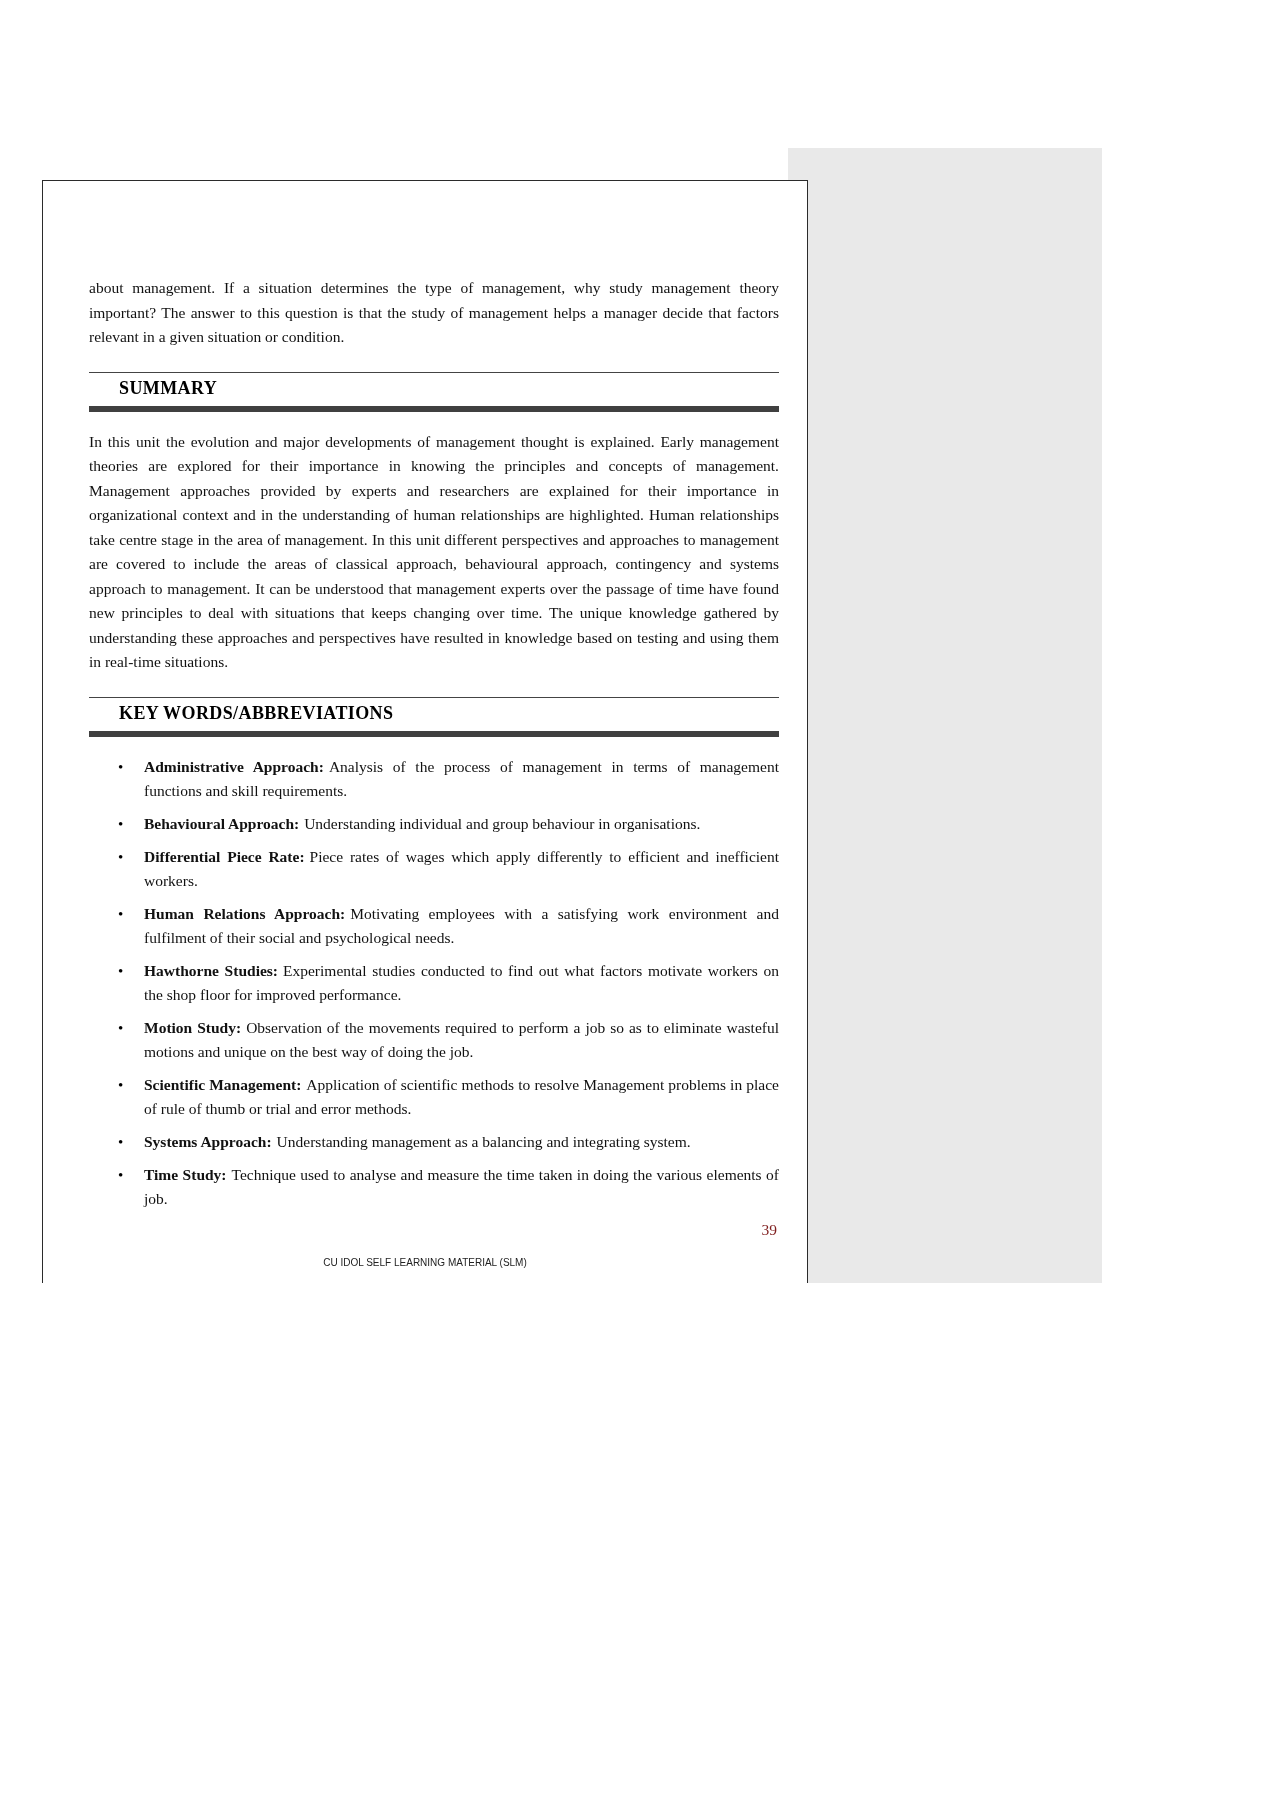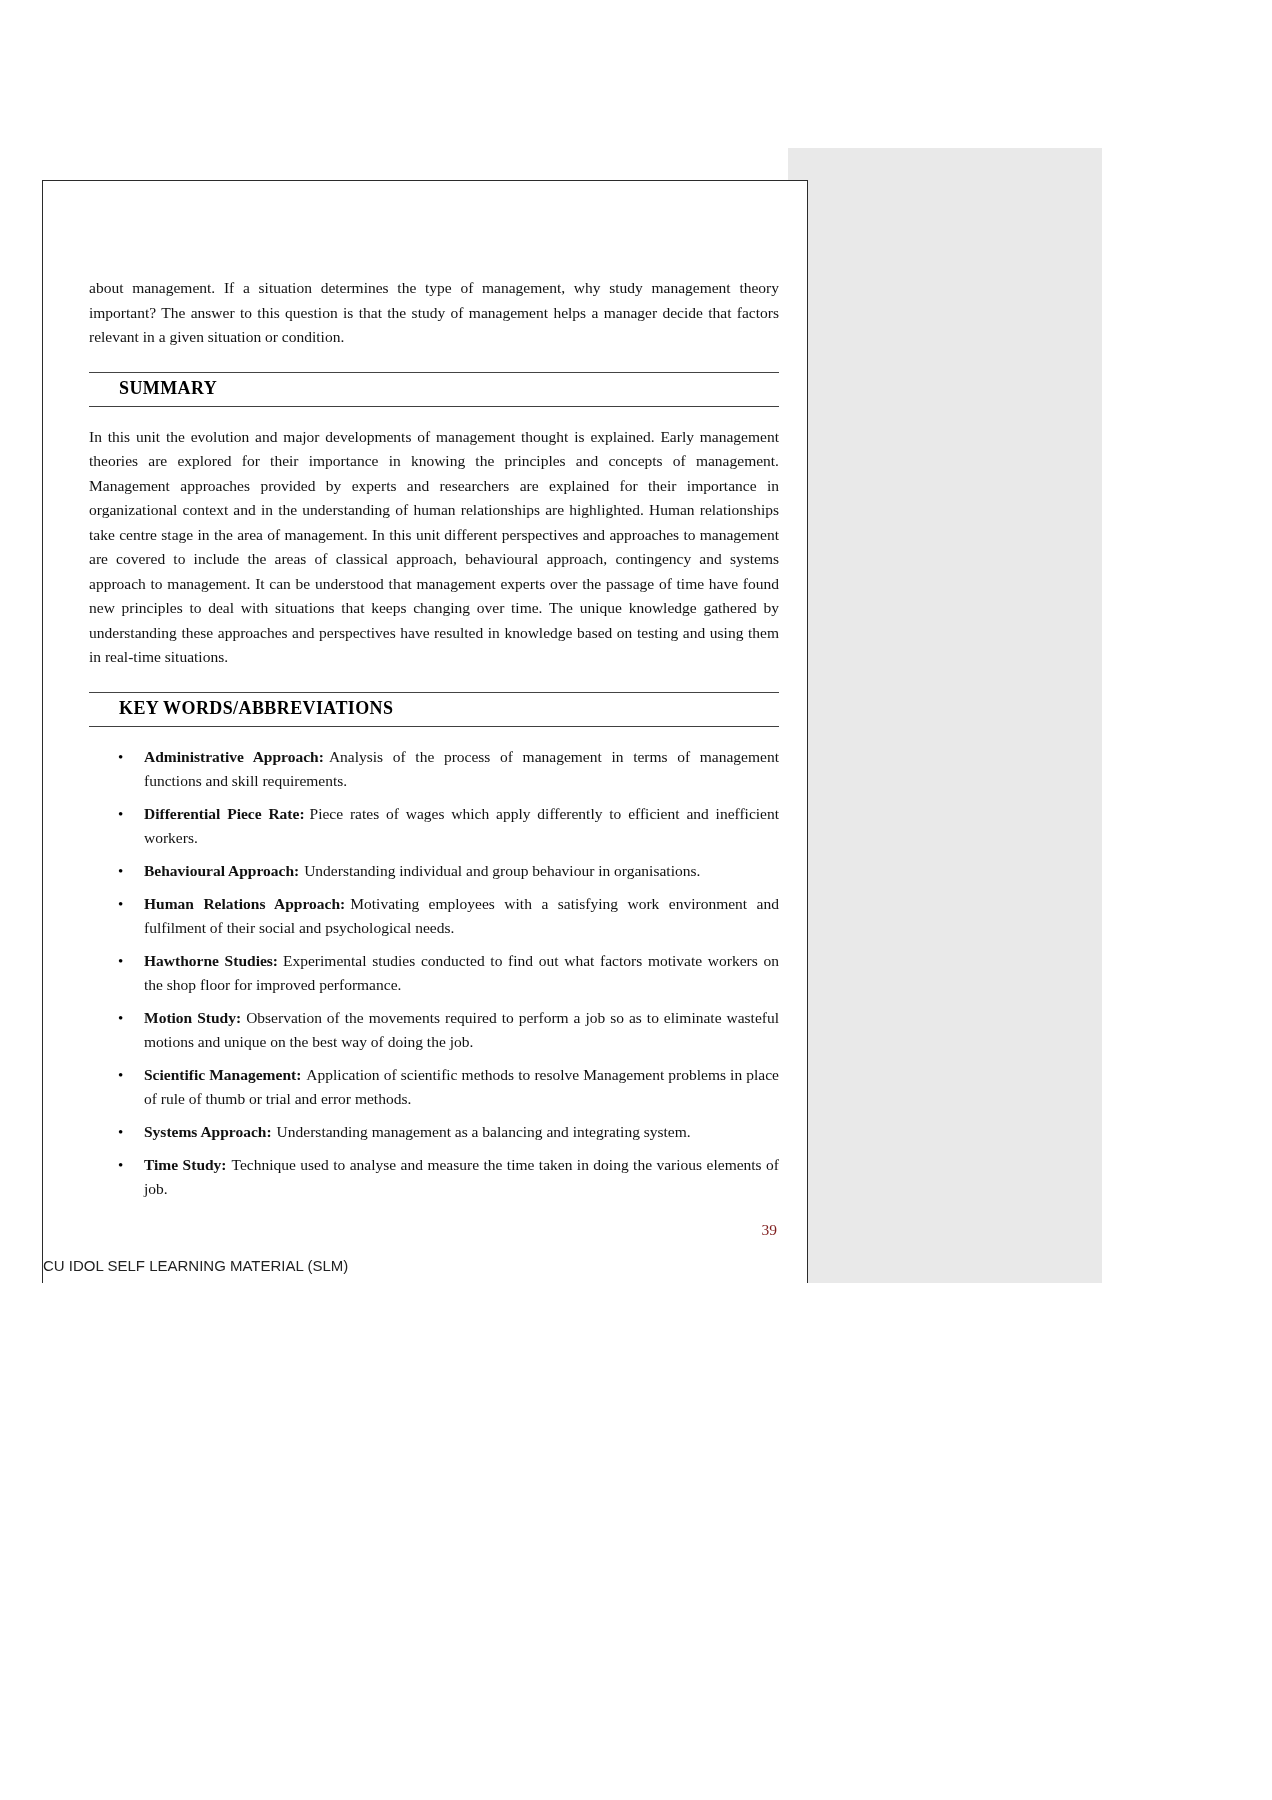--- a/index.html
+++ b/index.html
@@ -39,21 +39,21 @@
     width: 690px;
   }
   .para {
     font-size: 15.5px;
     line-height: 24.5px;
     text-align: justify;
     color: #111;
   }
   .section-heading {
     border-top: 1px solid #444;
-    border-bottom: 1px solid #404040;
+    border-bottom: 6px solid #404040;
     margin: 22px 0 18px 0;
     padding: 5px 0 7px 30px;
   }
   .section-heading h2 {
     font-size: 18px;
     font-weight: bold;
     letter-spacing: 0.4px;
     color: #000;
   }
   ul.bullets {
@@ -84,22 +84,23 @@
     right: 30px;
     top: 1040px;
     font-size: 15.5px;
     color: #7f1d1d;
   }
   .page-footer {
     position: absolute;
     left: 0;
     top: 1076px;
     width: 100%;
+    text-align: center;
     font-family: "Liberation Sans", sans-serif;
-    font-size: 15px;
+    font-size: 10px;
     color: #222;
   }
 </style>
 </head>
 <body>
 
 <div class="canvas">
   <div class="page-shadow"></div>
   <div class="page">
     <div class="content">
@@ -111,22 +112,22 @@
       </div>
 
       <p class="para">In this unit the evolution and major developments of management thought is explained. Early management theories are explored for their importance in knowing the principles and concepts of management. Management approaches provided by experts and researchers are explained for their importance in organizational context and in the understanding of human relationships are highlighted. Human relationships take centre stage in the area of management. In this unit different perspectives and approaches to management are covered to include the areas of classical approach, behavioural approach, contingency and systems approach to management. It can be understood that management experts over the passage of time have found new principles to deal with situations that keeps changing over time. The unique knowledge gathered by understanding these approaches and perspectives have resulted in knowledge based on testing and using them in real-time situations.</p>
 
       <div class="section-heading">
         <h2>KEY WORDS/ABBREVIATIONS</h2>
       </div>
 
       <ul class="bullets">
         <li><span class="term">Administrative Approach:</span><span class="def">Analysis of the process of management in terms of management functions and skill requirements.</span></li>
+        <li><span class="term">Behavioural Approach:</span><span class="def">Understanding individual and group behaviour in organisations.</span></li>
         <li><span class="term">Differential Piece Rate:</span><span class="def">Piece rates of wages which apply differently to efficient and inefficient workers.</span></li>
-        <li><span class="term">Behavioural Approach:</span><span class="def">Understanding individual and group behaviour in organisations.</span></li>
         <li><span class="term">Human Relations Approach:</span><span class="def">Motivating employees with a satisfying work environment and fulfilment of their social and psychological needs.</span></li>
         <li><span class="term">Hawthorne Studies:</span><span class="def">Experimental studies conducted to find out what factors motivate workers on the shop floor for improved performance.</span></li>
         <li><span class="term">Motion Study:</span><span class="def">Observation of the movements required to perform a job so as to eliminate wasteful motions and unique on the best way of doing the job.</span></li>
         <li><span class="term">Scientific Management:</span><span class="def">Application of scientific methods to resolve Management problems in place of rule of thumb or trial and error methods.</span></li>
         <li><span class="term">Systems Approach:</span><span class="def">Understanding management as a balancing and integrating system.</span></li>
         <li><span class="term">Time Study:</span><span class="def">Technique used to analyse and measure the time taken in doing the various elements of job.</span></li>
       </ul>
 
     </div>
 

